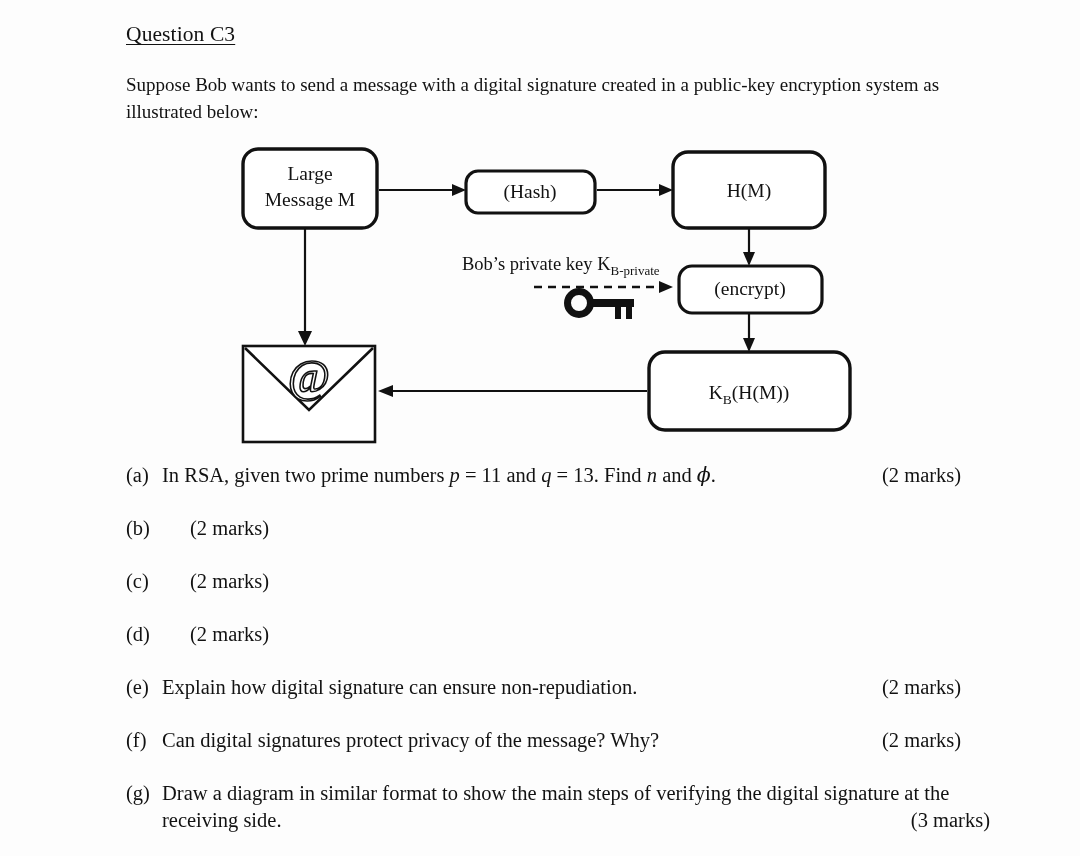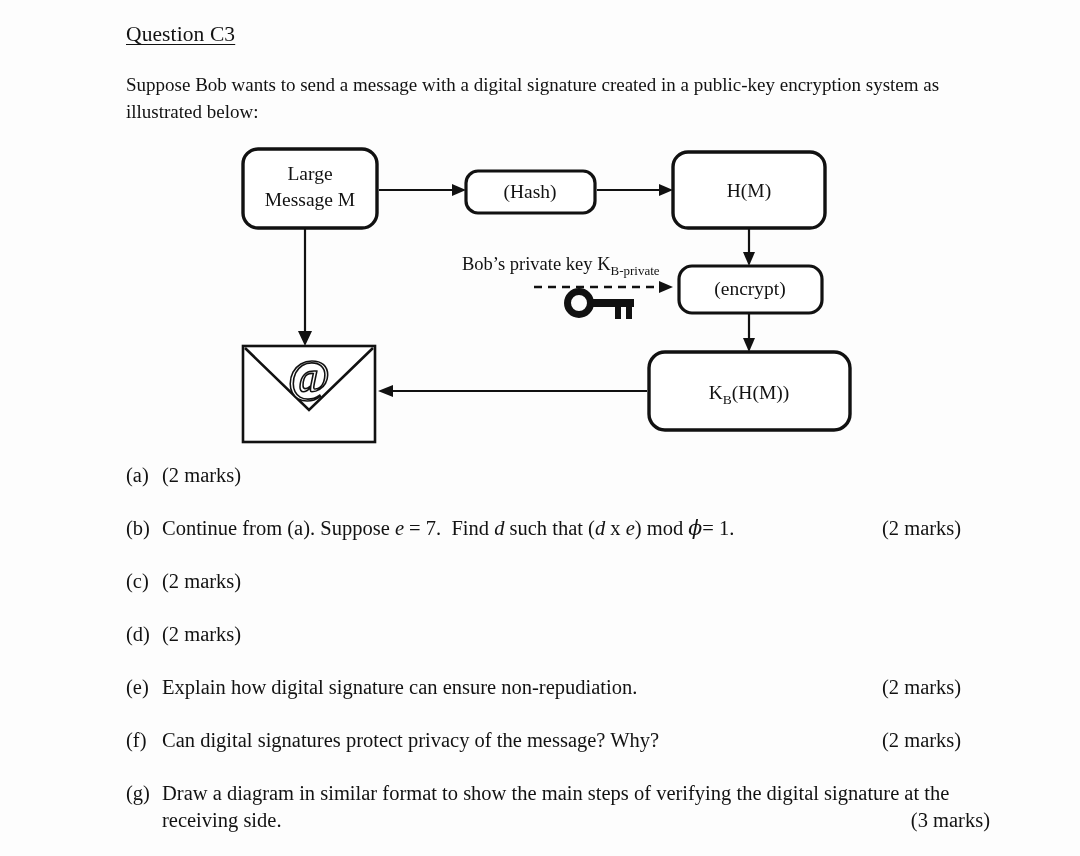--- a/index.html
+++ b/index.html
@@ -91,20 +91,21 @@
   }
   .qrow .qtext {
     flex: 1 1 auto;
     padding-right: 14px;
   }
   .qrow .marks {
     flex: 0 0 auto;
     white-space: nowrap;
     width: 108px;
     text-align: left;
+    margin-left: 28px;
   }
   .qrow.wide .qtext { padding-right: 0; font-family: Liberation Serif, serif; }
   .qrow.wide .marks {
     position: absolute;
     right: 0;
     top: 27px;
     width: auto;
   }
   i { font-style: italic; }
   .phi { font-family: "DejaVu Serif", serif; font-style: italic; }
@@ -201,26 +202,26 @@
         <text x="309" y="262" text-anchor="middle" font-family="&quot;Liberation Serif&quot;, &quot;DejaVu Serif&quot;, serif" font-size="46" fill="#ffffff" stroke="#111111" stroke-width="1.6">@</text>
       </g>
 
     </svg>
   </div>
 
   <div class="qlist">
 
     <div class="qrow">
       <div class="tag">(a)</div>
+      <div class="qtext">In RSA, given two prime numbers <i>p</i> = 11 and <i>q</i> = 13. Find <i>n</i> and <span class="phi">ϕ</span>.</div>
       <div class="marks">(2 marks)</div>
     </div>
 
     <div class="qrow">
       <div class="tag">(b)</div>
-      <div class="qtext">Continue from (a). Suppose <i>e</i> = 7.&nbsp; Find <i>d</i> such that (<i>d</i> x <i>e</i>) mod <span class="phi">ϕ</span>= 1.</div>
       <div class="marks">(2 marks)</div>
     </div>
 
     <div class="qrow">
       <div class="tag">(c)</div>
       <div class="marks">(2 marks)</div>
     </div>
 
     <div class="qrow">
       <div class="tag">(d)</div>

